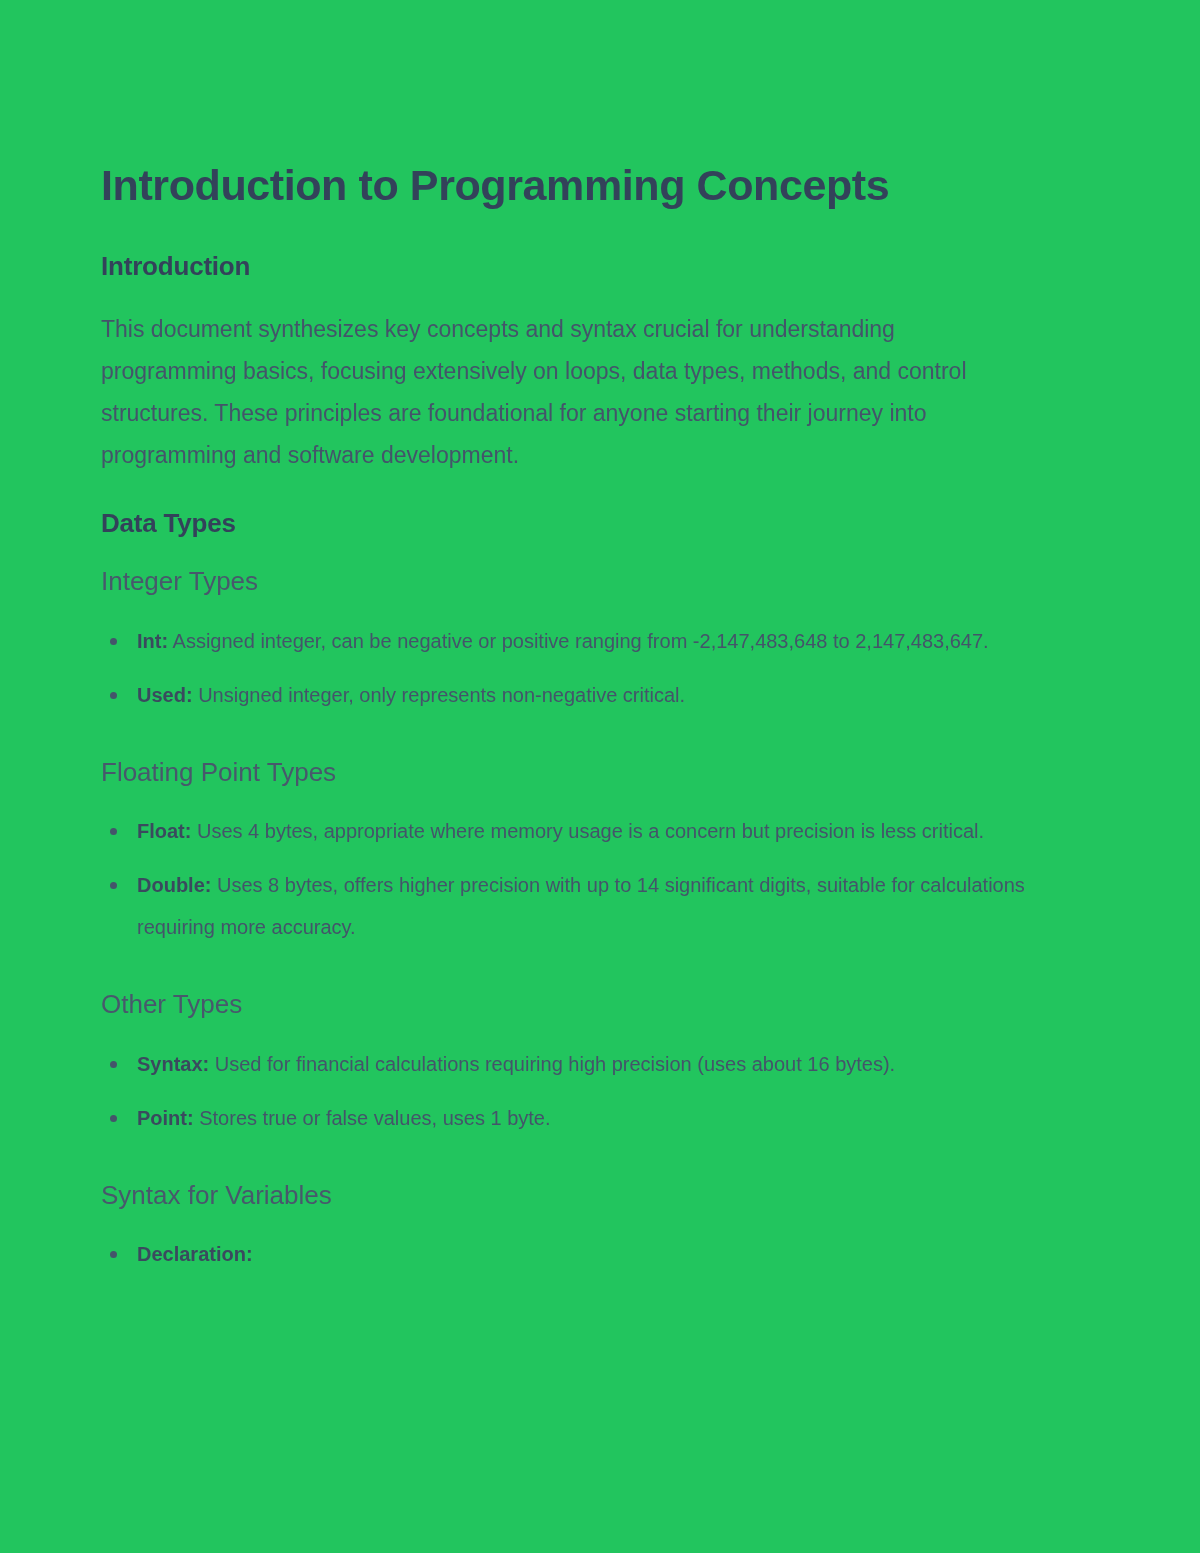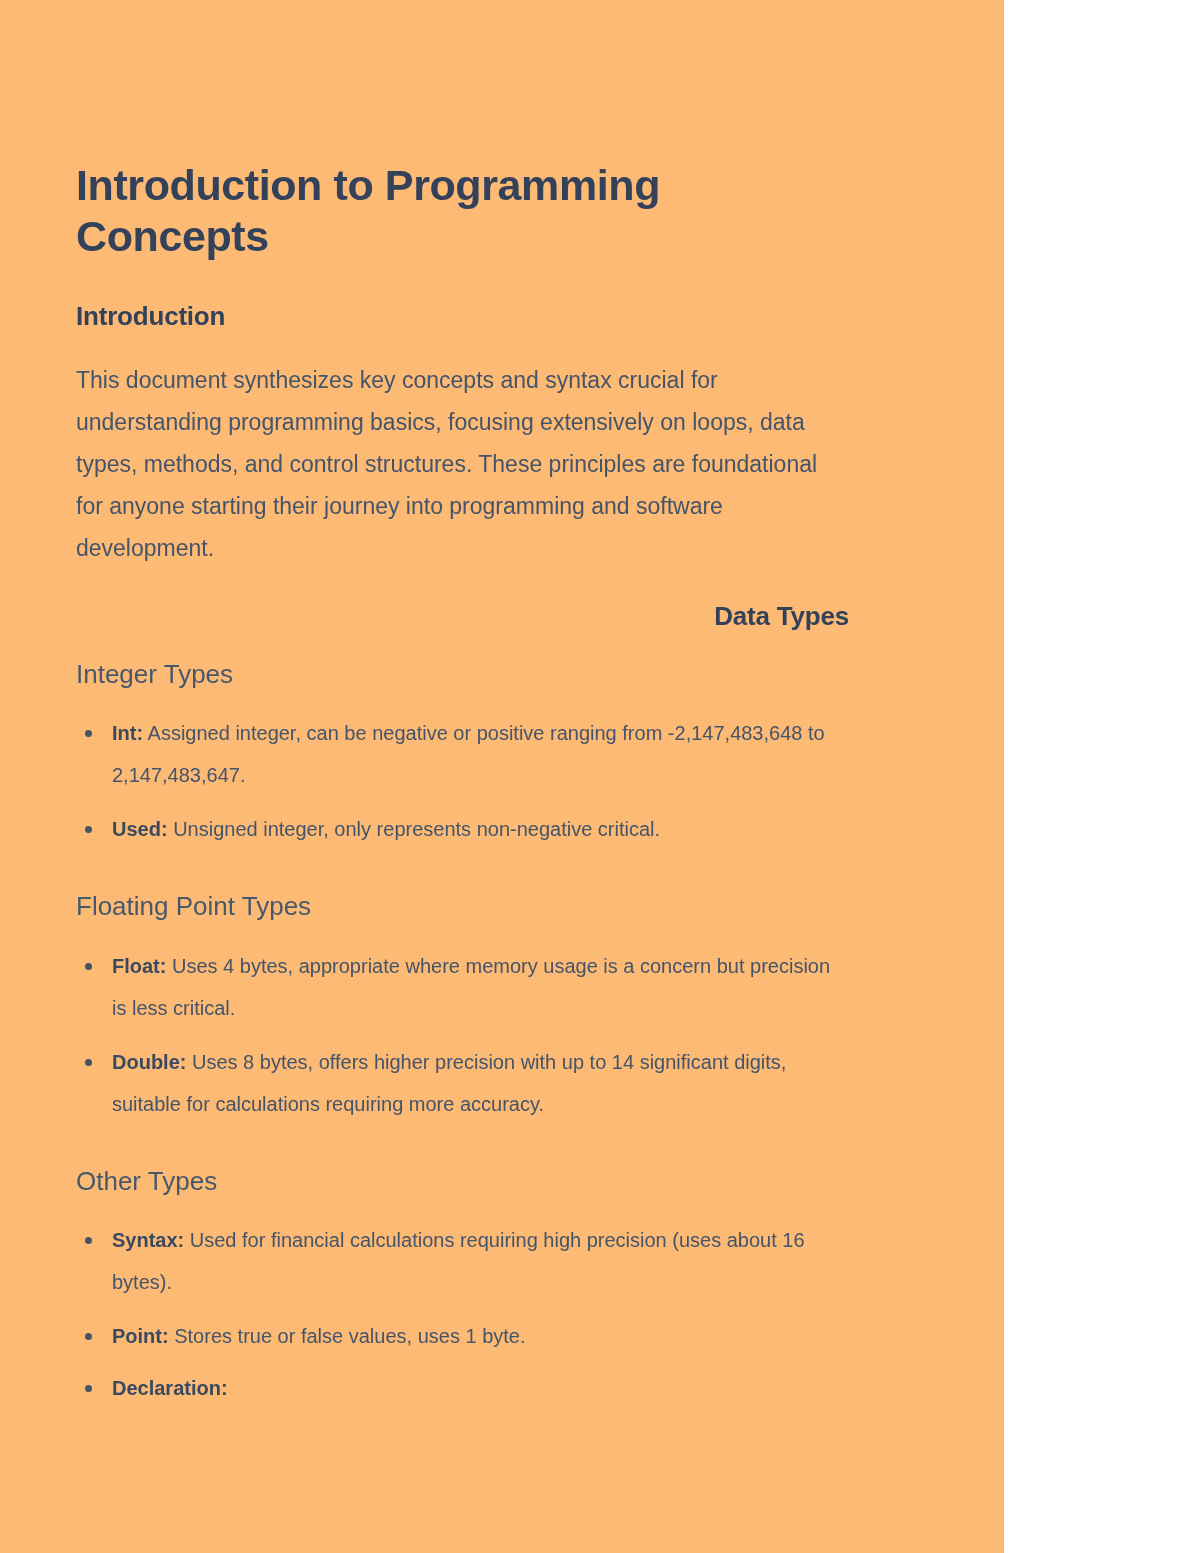--- a/index.html
+++ b/index.html
@@ -9,45 +9,44 @@
   }
   body {
     width: 1200px;
     height: 1553px;
     font-family: "Liberation Sans", sans-serif;
     color: #3a4a5e;
     -webkit-font-smoothing: antialiased;
   }
   .page {
     position: relative;
-    width: 1004px;
+    width: 1200px;
     height: 1553px;
-    background: #fdba74;
+    background: #22c55e;
     box-sizing: border-box;
-    padding: 160px 155px 0 76px;
+    padding: 160px 155px 0 101px;
   }
   .doc-title {
     font-size: 43px;
     font-weight: bold;
     line-height: 1.18;
     letter-spacing: -0.4px;
     color: #33425a;
     margin: 0 0 40px 0;
   }
   .h2 {
     font-size: 26px;
     font-weight: bold;
     line-height: 1.2;
     letter-spacing: -0.2px;
     color: #33425a;
     margin: 0 0 26px 0;
   }
   .h2.spaced-top {
     margin-top: 32px;
-    text-align: right;
   }
   .h3 {
     font-size: 26px;
     font-weight: normal;
     line-height: 1.25;
     letter-spacing: 0px;
     color: #48586c;
     margin: 12px 0 22px 0;
   }
   .h3.spaced-top {
@@ -135,20 +134,21 @@
     <h3 class="h3 spaced-top">Other Types</h3>
     <ul class="bullets list-gap">
       <li>
         <span class="bullet-dot"></span><span class="term">Syntax:</span><span> Used for financial calculations requiring high precision (uses about 16 bytes).</span>
       </li>
       <li>
         <span class="bullet-dot"></span><span class="term">Point:</span><span> Stores true or false values, uses 1 byte.</span>
       </li>
     </ul>
 
+    <h3 class="h3 spaced-top">Syntax for Variables</h3>
     <ul class="bullets">
       <li>
         <span class="bullet-dot"></span><span class="term">Declaration:</span><span></span>
       </li>
     </ul>
   </section>
 
 </div>
 
 </body></html>

